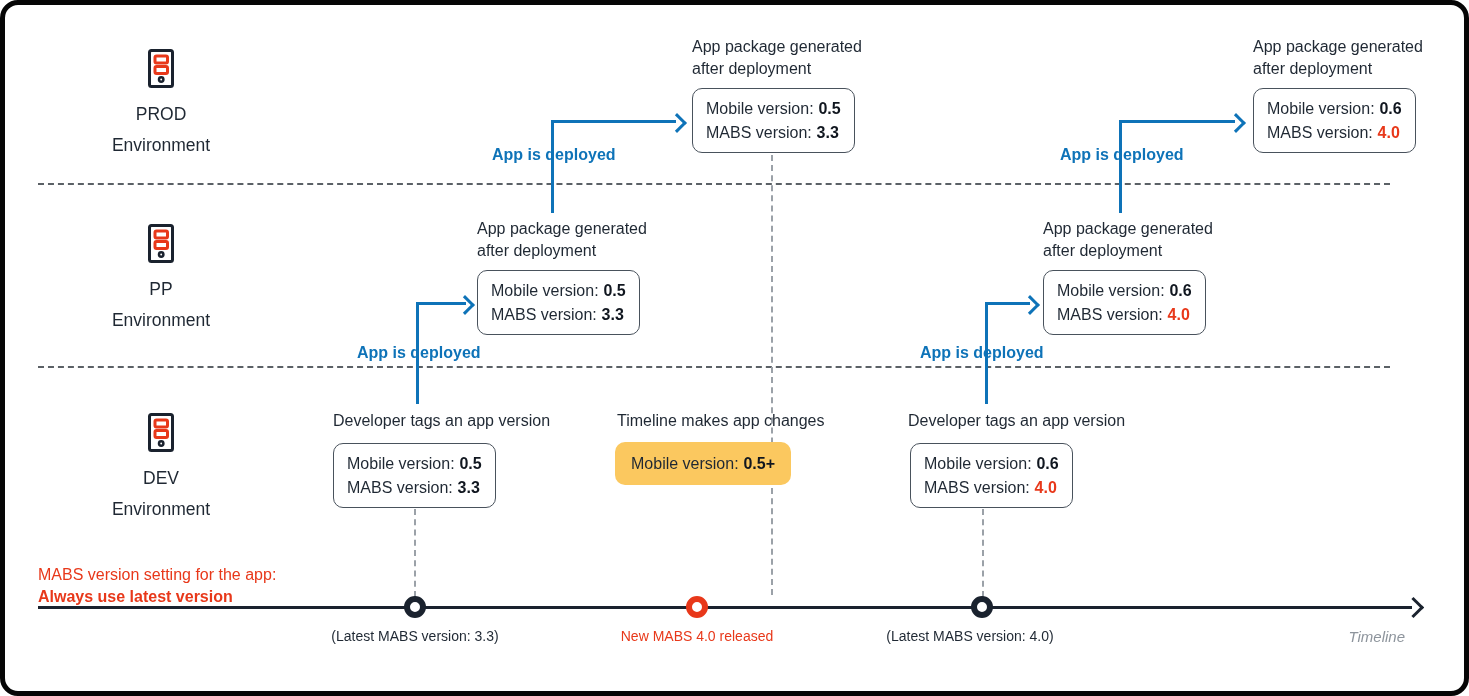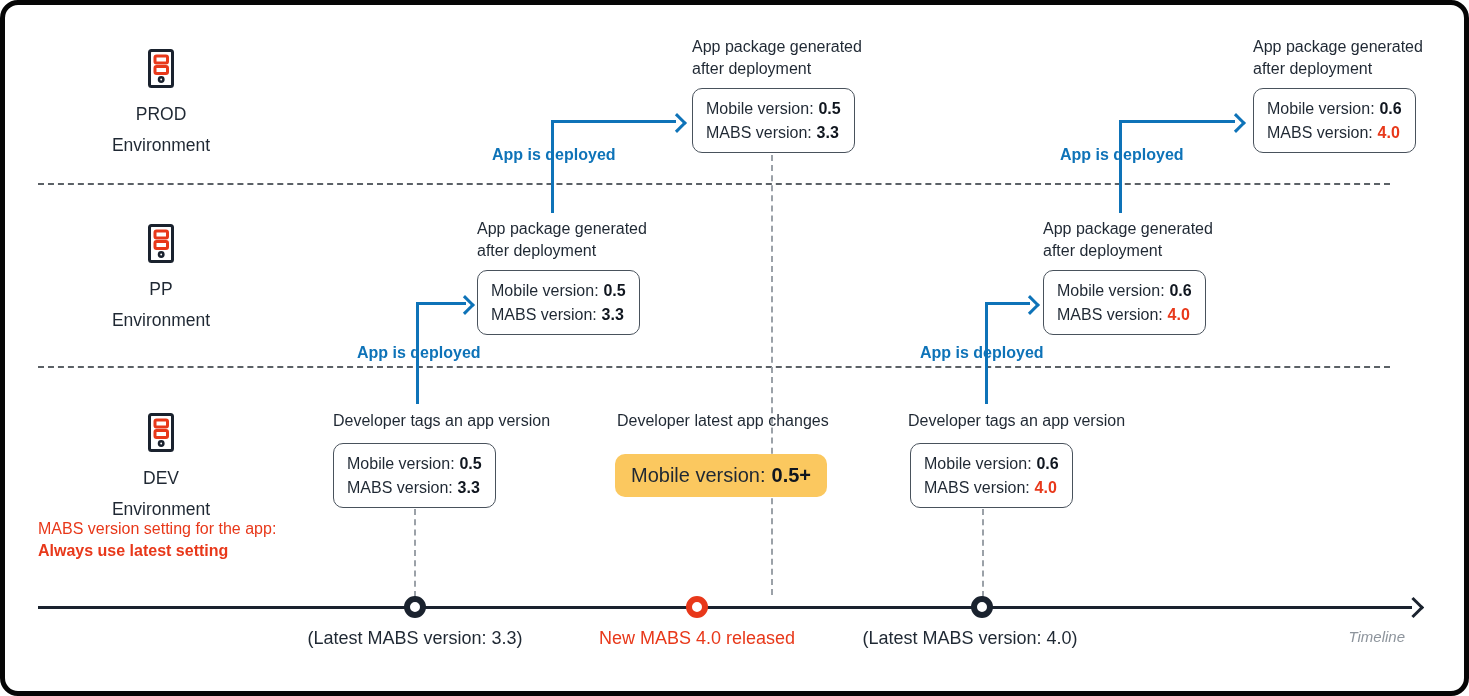--- a/index.html
+++ b/index.html
@@ -22,37 +22,37 @@
   .deploy{position:absolute; font-size:16px; color:var(--blue); font-weight:700; white-space:nowrap; z-index:3;}
   
   .vbox{
     position:absolute; background:#fff; border:1.5px solid #49525C; border-radius:10px;
     padding:8px 13px; font-size:16px; line-height:23.5px; white-space:nowrap; z-index:2; color:var(--text);
   }
   .vbox .val{font-weight:700; margin-left:0.3em; color:#10161F;text-align:center;}
   .vbox .val.red{color:var(--red);}
   .ybox{
     position:absolute; background:var(--yellow); border-radius:10px; padding:10px 16px;
-    font-size:20px; line-height:23px; white-space:nowrap; z-index:2; color:var(--text);margin-top:12px;
+    font-size:16px; line-height:23px; white-space:nowrap; z-index:2; color:var(--text);
   }
   .ybox .val{font-weight:700; margin-left:0.3em; color:#10161F;}
   
   .vdash{position:absolute; width:0; border-left:2px dashed var(--dash); z-index:1;}
   .bline{position:absolute; background:var(--blue); z-index:1;}
   .chev{position:absolute; width:11px; height:11px; border-top:3px solid var(--blue); border-right:3px solid var(--blue); transform:rotate(45deg); z-index:1;}
   .chev.dark{border-color:var(--navy); width:12px; height:12px;}
   
   .tline{position:absolute; left:38px; top:606px; width:1374px; height:3px; background:var(--navy); z-index:1;}
   .marker{position:absolute; width:10px; height:10px; border-radius:50%; background:#fff; border:6px solid var(--navy); z-index:3;}
   .marker.red{border-color:var(--red);}
-  .mlabel{position:absolute; top:628px; font-size:18px; white-space:nowrap; transform:translateX(-50%); color:var(--text); z-index:2;}
+  .mlabel{position:absolute; top:628px; font-size:14px; white-space:nowrap; transform:translateX(-50%); color:var(--text); z-index:2;}
   .mlabel.red{color:var(--red); font-weight:500;}
   .axis-label{position:absolute; top:628px; right:64px; font-size:15px; font-style:italic; color:var(--gray); z-index:2;}
   
-  .note{position:absolute; left:38px; top:518px; font-size:16px; line-height:22px; color:var(--red); z-index:2;}
+  .note{position:absolute; left:38px; top:564px; font-size:16px; line-height:22px; color:var(--red); z-index:2;}
   .note .b{font-weight:700;}
   .icon rect.outer{fill:none; stroke:var(--navy); stroke-width:3;}
   .icon rect.slot{fill:none; stroke:var(--red); stroke-width:3;}
   .icon circle{fill:none; stroke:var(--navy); stroke-width:2.5;}
 </style>
 </head>
 <body>
 
 <div class="canvas">
 
@@ -147,34 +147,34 @@
     <div><span>Mobile version:</span><span class="val">0.6</span></div>
     <div><span>MABS version:</span><span class="val red">4.0</span></div>
   </div>
 
   <div class="lbl" style="left:333px; top:410px">Developer tags an app version</div>
   <div class="vbox" style="left:333px; top:443px">
     <div><span>Mobile version:</span><span class="val">0.5</span></div>
     <div><span>MABS version:</span><span class="val">3.3</span></div>
   </div>
 
-  <div class="lbl" style="left:617px; top:410px">Developer latest app changes</div>
+  <div class="lbl" style="left:617px; top:410px">Timeline makes app changes</div>
   <div class="ybox" style="left:615px; top:442px">
     <span>Mobile version:</span><span class="val">0.5+</span>
   </div>
 
   <div class="lbl" style="left:908px; top:410px">Developer tags an app version</div>
   <div class="vbox" style="left:910px; top:443px">
     <div><span>Mobile version:</span><span class="val">0.6</span></div>
     <div><span>MABS version:</span><span class="val red">4.0</span></div>
   </div>
 
   <div class="note">
     <div>MABS version setting for the app:</div>
-    <div class="b">Always use latest setting</div>
+    <div class="b">Always use latest version</div>
   </div>
 
   <div class="tline"></div>
   <div class="chev dark" style="left:1406px; top:600px"></div>
   <div class="marker" style="left:404px; top:596px"></div>
   <div class="marker red" style="left:686px; top:596px"></div>
   <div class="marker" style="left:971px; top:596px"></div>
   <div class="mlabel" style="left:415px">(Latest MABS version: 3.3)</div>
   <div class="mlabel red" style="left:697px">New MABS 4.0 released</div>
   <div class="mlabel" style="left:970px">(Latest MABS version: 4.0)</div>

